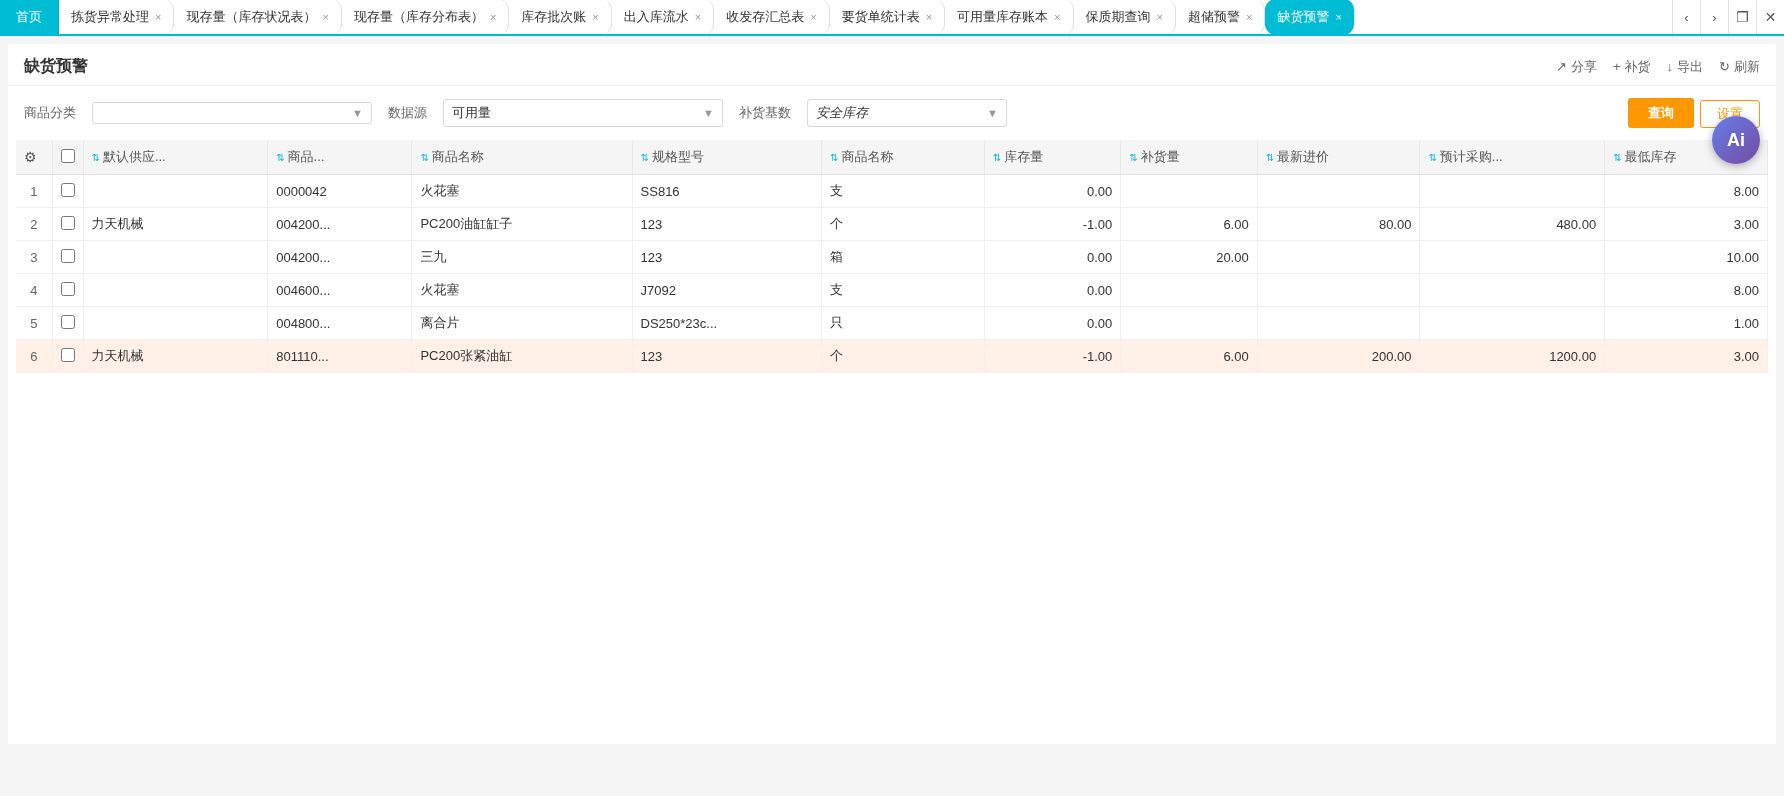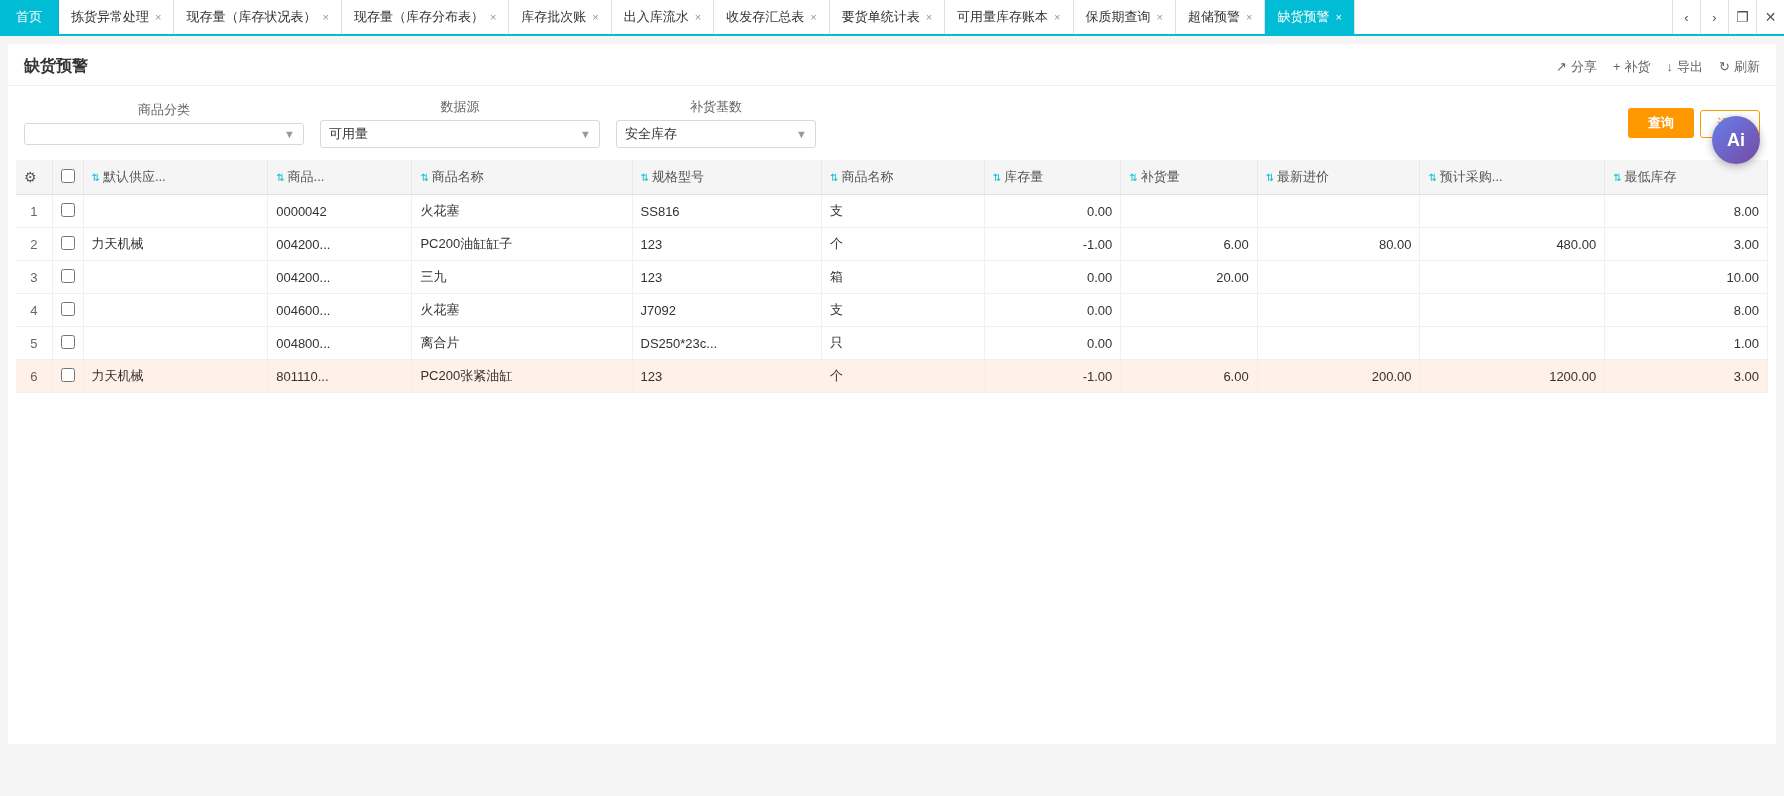--- a/index.html
+++ b/index.html
@@ -19,20 +19,21 @@
       align-items: center;
       padding: 0 12px;
       height: 36px;
       white-space: nowrap;
       cursor: pointer;
       font-size: 13px;
       color: #333;
       border-right: 1px solid #e0e0e0;
       flex-shrink: 0;
       gap: 4px;
+      border-radius: 11px;
     }
     .nav-tab.active {
       background: #00bcd4;
       color: #fff;
     }
     .nav-tab .close-btn {
       font-size: 11px;
       color: #999;
       cursor: pointer;
       margin-left: 2px;
@@ -117,22 +118,21 @@
     .filter-bar {
       display: flex;
       align-items: center;
       padding: 12px 16px;
       gap: 16px;
       flex-wrap: wrap;
     }
     .filter-group {
       display: flex;
       align-items: center;
-      gap: 4px;
-      flex-direction: column;
+      gap: 16px;
     }
     .filter-label {
       font-size: 13px;
       color: #666;
       white-space: nowrap;
     }
     .filter-select {
       display: flex;
       align-items: center;
       border: 1px solid #d9d9d9;
@@ -340,21 +340,21 @@
     <div class="filter-group">
       <span class="filter-label">数据源</span>
       <div class="filter-select" style="min-width:280px;">
         <span>可用量</span>
         <span class="filter-select-arrow">▼</span>
       </div>
     </div>
 
     <div class="filter-group">
       <span class="filter-label">补货基数</span>
-      <div class="filter-select" style="min-width:200px;">
+      <div class="filter-select" style="min-width:200px;font-style:italic;">
         <span>安全库存</span>
         <span class="filter-select-arrow">▼</span>
       </div>
     </div>
 
     <div class="filter-actions">
       <button class="btn-query">查询</button>
       <button class="btn-settings">设置</button>
     </div>
   </div>

